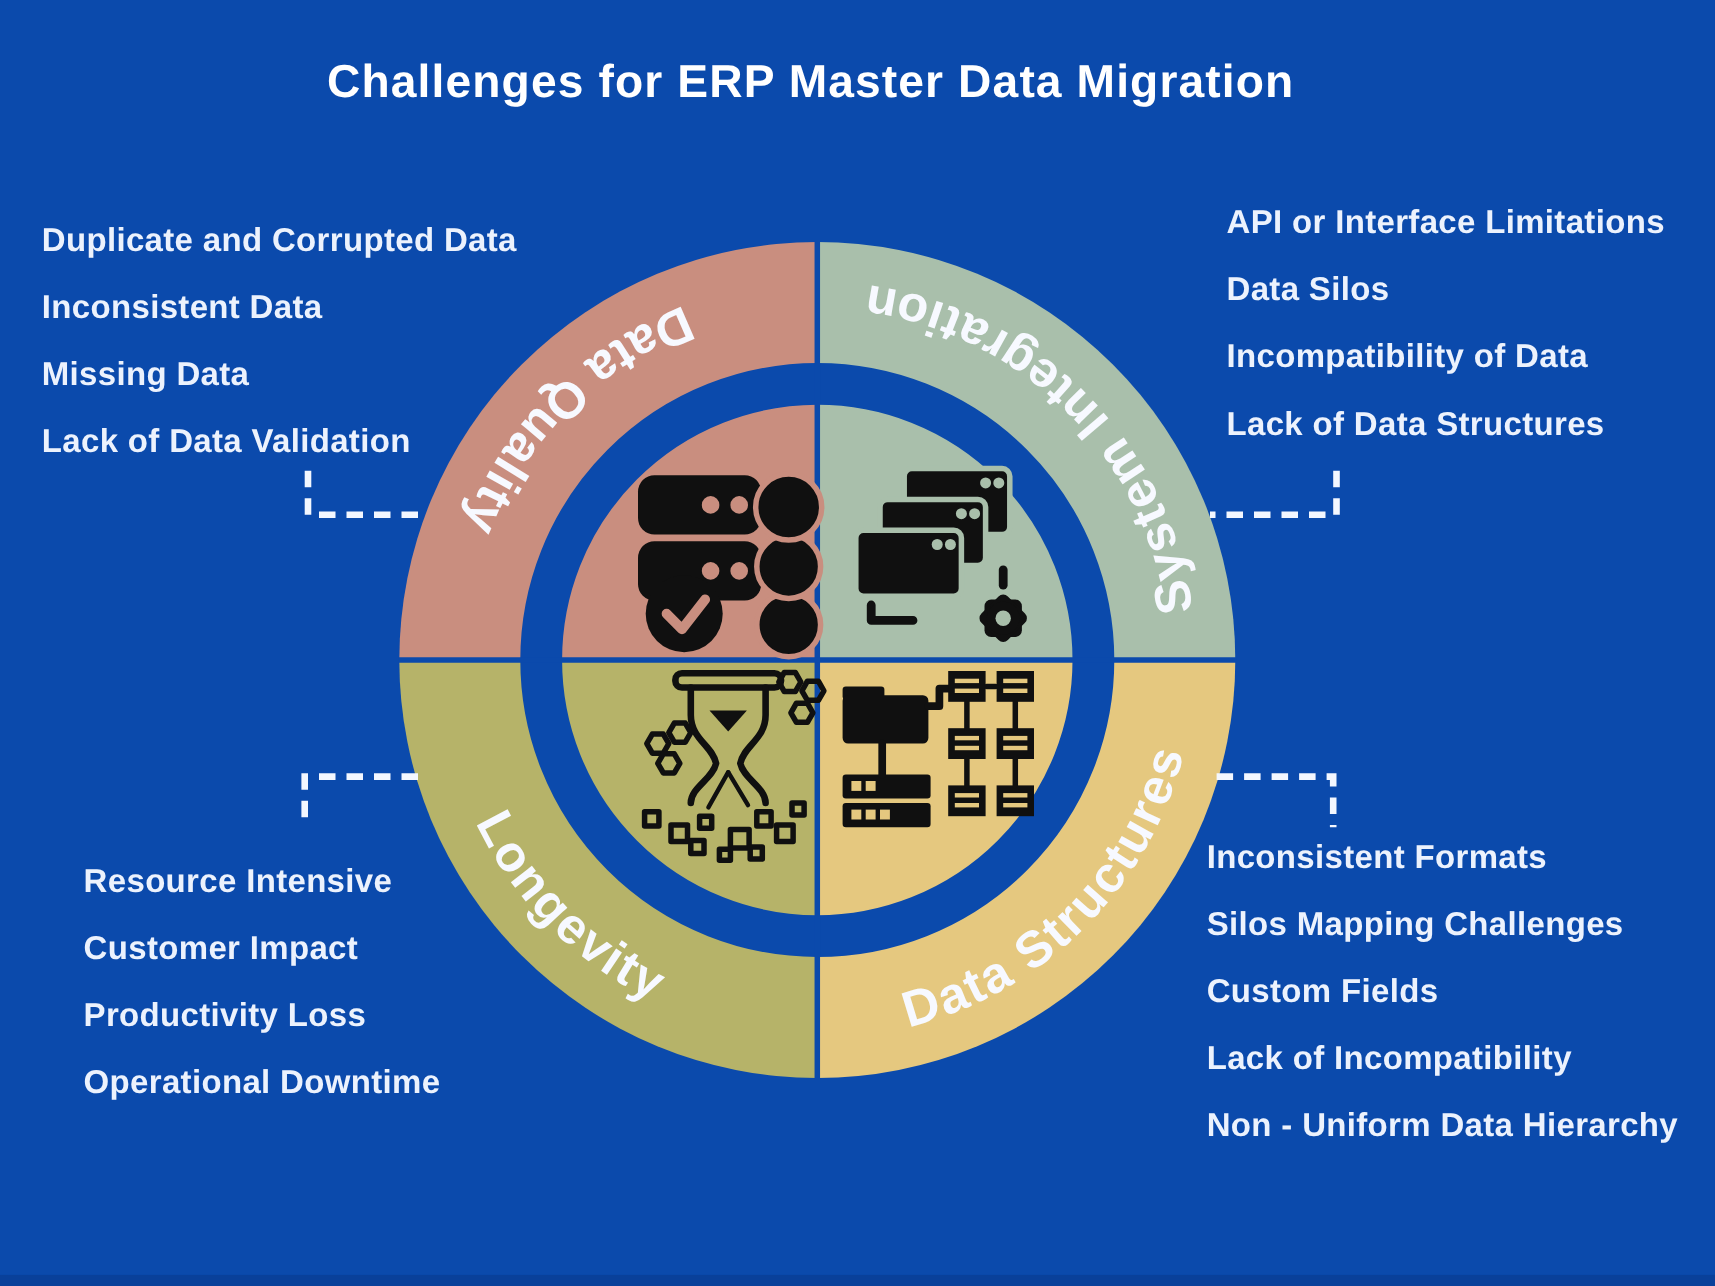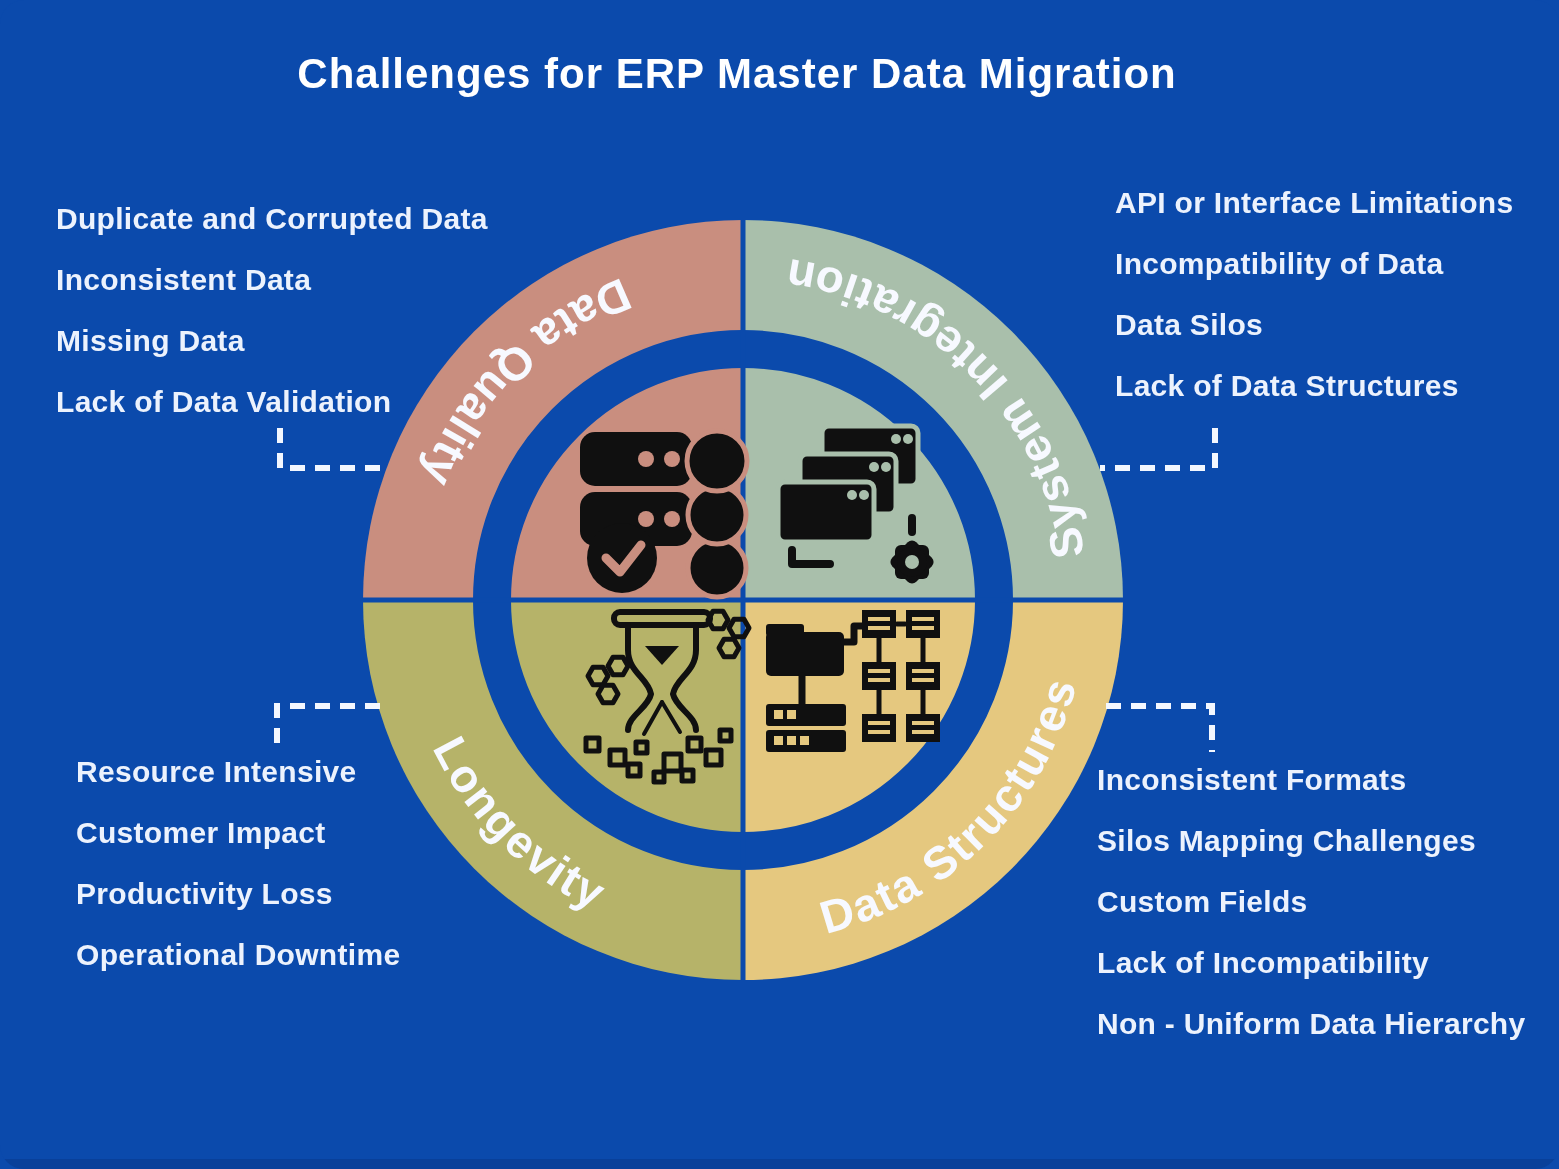--- a/index.html
+++ b/index.html
@@ -1,35 +1,34 @@
 <!DOCTYPE html>
 <html><head>
 <meta charset="utf-8">
 <style>
   html,body{margin:0;padding:0;background:#0b4aac;}
   .canvas{
     position:relative;width:1559px;height:1169px;overflow:hidden;
     background:#0b4aac;
     font-family:"Liberation Sans",sans-serif;
-    border-radius:24px;
   }
   .title{
     position:absolute;left:0;top:50px;width:1474px;margin:0;
     text-align:center;font-size:42px;font-weight:bold;letter-spacing:1px;
     color:#ffffff;
   }
   .wheel{position:absolute;left:0;top:0;width:1559px;height:1169px;}
   .qlist{position:absolute;display:flex;flex-direction:column;}
   .qitem{
     height:61px;display:flex;align-items:center;
     font-size:30px;font-weight:bold;letter-spacing:.3px;color:#ecf2fd;white-space:nowrap;
   }
-  .pos-tl{left:38px;top:188px;margin-left:18px;}
+  .pos-tl{left:38px;top:188px;}
   .pos-tr{left:1115px;top:172px;}
-  .pos-bl{left:76px;top:741px;}
+  .pos-bl{left:76px;top:771px;}
   .pos-br{left:1097px;top:749px;}
   .arc-label{font-family:"Liberation Sans",sans-serif;font-size:46px;font-weight:bold;letter-spacing:2px;fill:#f7f9ff;}
   .ink{fill:#101010;}
   .sink{fill:none;stroke:#101010;stroke-linecap:round;stroke-linejoin:round;}
   .dash{fill:none;stroke:#f3f7ff;stroke-width:6;stroke-dasharray:15 10;}
   .bottom-strip{position:absolute;left:0;bottom:0;width:100%;height:10px;background:#09409a;}
 </style>
 </head>
 <body>
 
@@ -204,22 +203,22 @@
 
   <div class="qlist pos-tl">
     <div class="qitem">Duplicate and Corrupted Data</div>
     <div class="qitem">Inconsistent Data</div>
     <div class="qitem">Missing Data</div>
     <div class="qitem">Lack of Data Validation</div>
   </div>
 
   <div class="qlist pos-tr">
     <div class="qitem">API or Interface Limitations</div>
+    <div class="qitem">Data Silos</div>
     <div class="qitem">Incompatibility of Data</div>
-    <div class="qitem">Data Silos</div>
     <div class="qitem">Lack of Data Structures</div>
   </div>
 
   <div class="qlist pos-bl">
     <div class="qitem">Resource Intensive</div>
     <div class="qitem">Customer Impact</div>
     <div class="qitem">Productivity Loss</div>
     <div class="qitem">Operational Downtime</div>
   </div>
 

